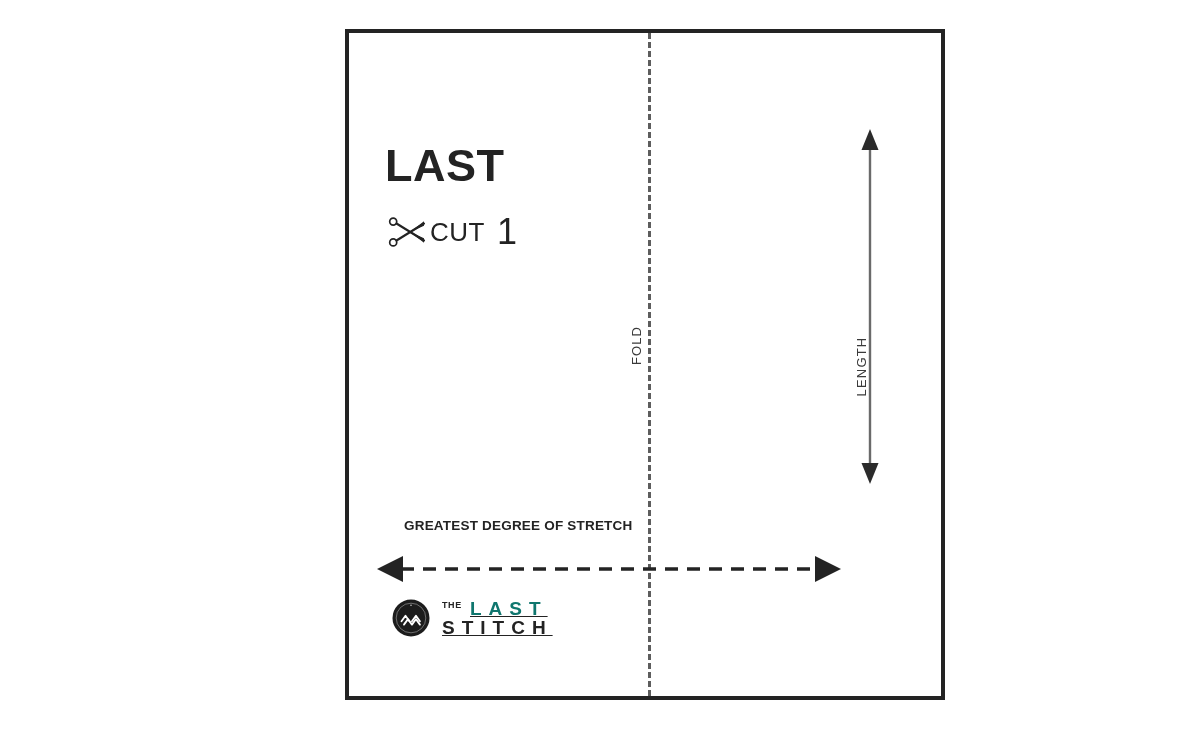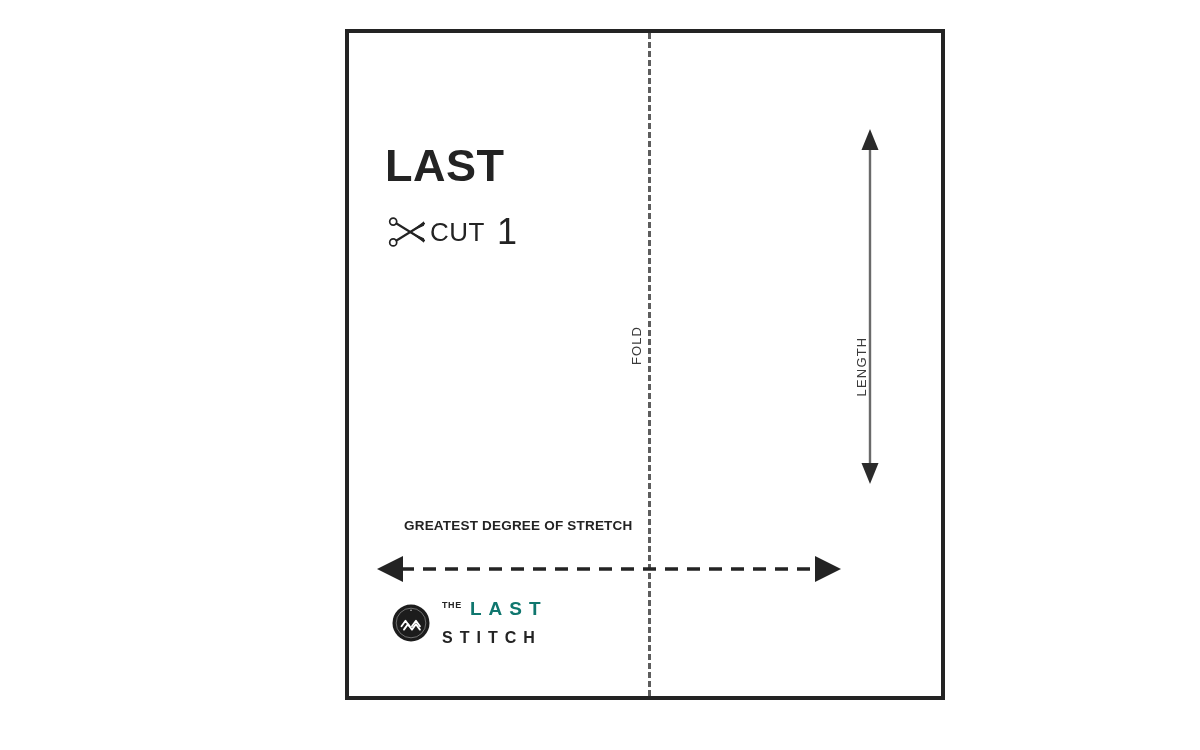--- a/index.html
+++ b/index.html
@@ -131,20 +131,21 @@
     font-weight: bold;
   }
 
   
   #brand-logo {
     position: absolute;
     left: 43px;
     top: 566px;
     display: flex;
     align-items: center;
+    text-decoration: underline;
   }
   #logo-badge {
     width: 38px;
     height: 38px;
     flex: 0 0 auto;
   }
   #logo-wordmark {
     margin-left: 12px;
     position: relative;
     line-height: 1;
@@ -160,26 +161,26 @@
   }
   #logo-last {
     font-size: 19px;
     font-weight: bold;
     letter-spacing: 7px;
     color: #0f766e;
     margin-left: 28px;
     display: block;
   }
   #logo-stitch {
-    font-size: 16px;
+    font-size: 19px;
     font-weight: bold;
     letter-spacing: 7px;
     color: #232323;
     display: block;
-    margin-top: 12px;
+    margin-top: 0;
   }
 </style>
 </head>
 <body>
 
 <div id="pattern-frame">
 
   <div id="fold-line"></div>
   <div id="fold-label">FOLD</div>
 

